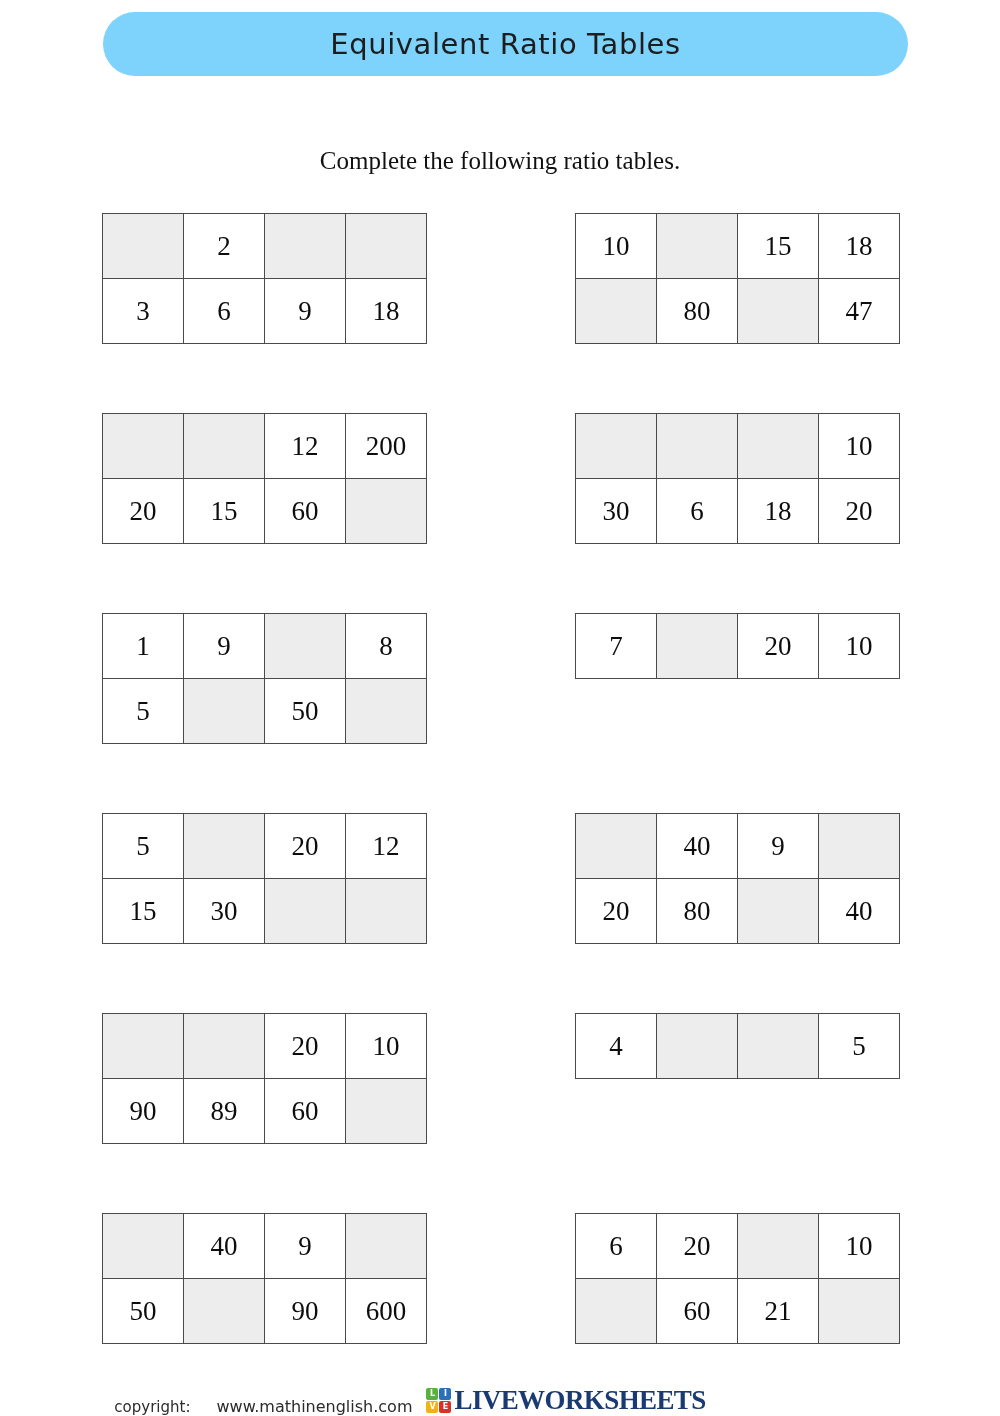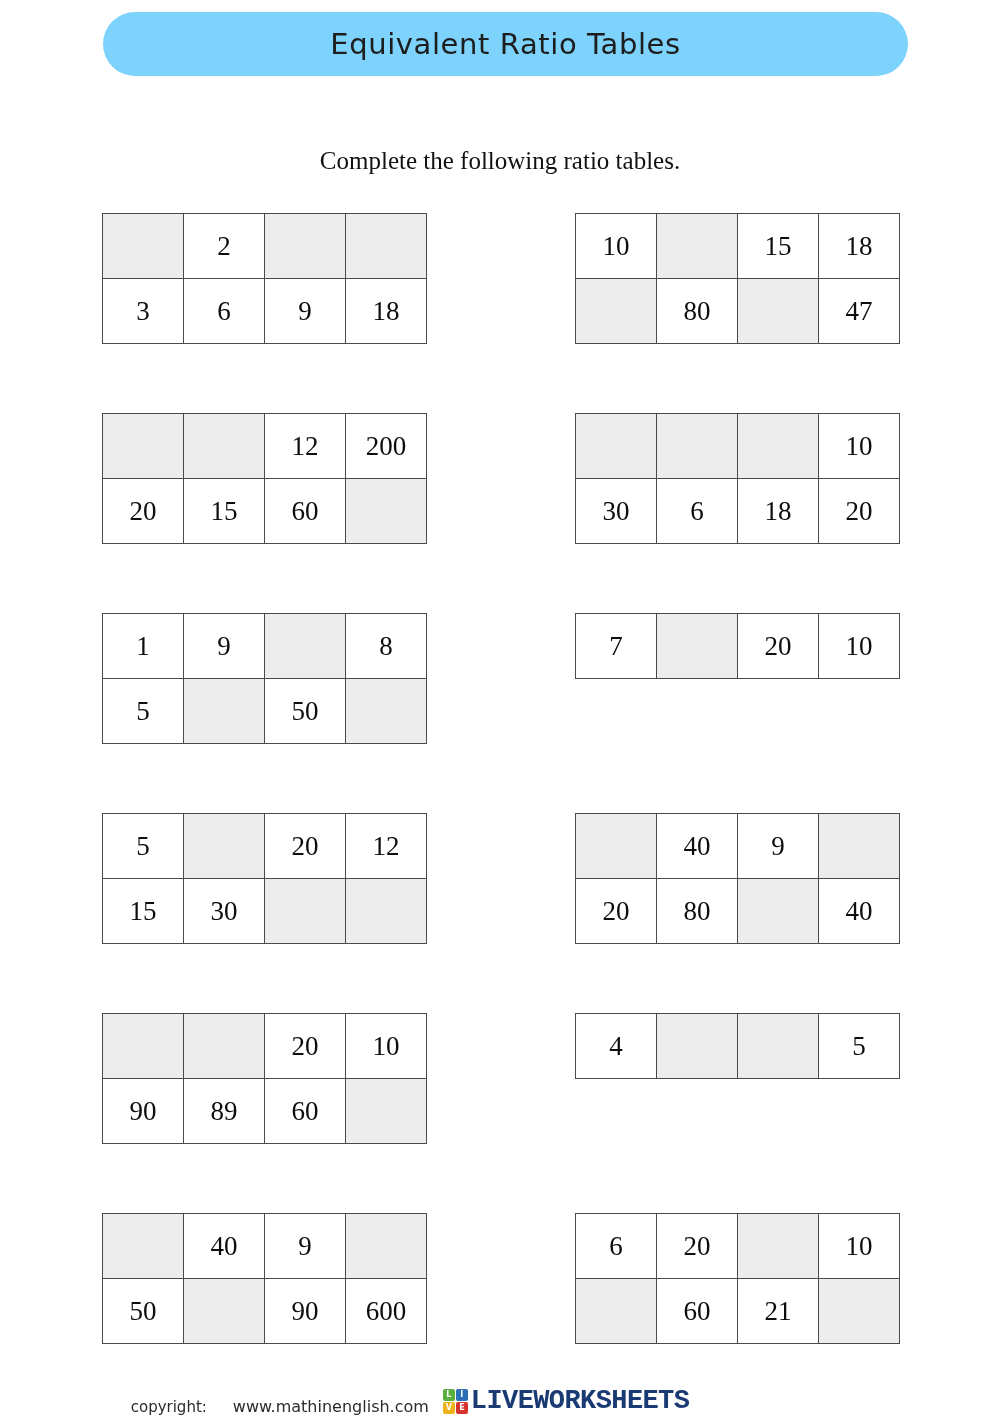--- a/index.html
+++ b/index.html
@@ -128,21 +128,21 @@
     font-size: 8px;
     font-weight: bold;
     line-height: 12px;
     text-align: center;
   }
   .lw-l { background: #5ab03c; }
   .lw-i { background: #2a6fb8; }
   .lw-v { background: #f0b21a; }
   .lw-e { background: #d6322b; }
   .lw-word {
-    font-family: Liberation Mono, monospace;
+    font-family: Liberation Serif, serif;
     font-size: 27px;
     font-weight: bold;
     letter-spacing: -0.6px;
     color: #1a3a73;
   }
 </style>
 </head>
 <body>
 
 <div class="header-pill">

